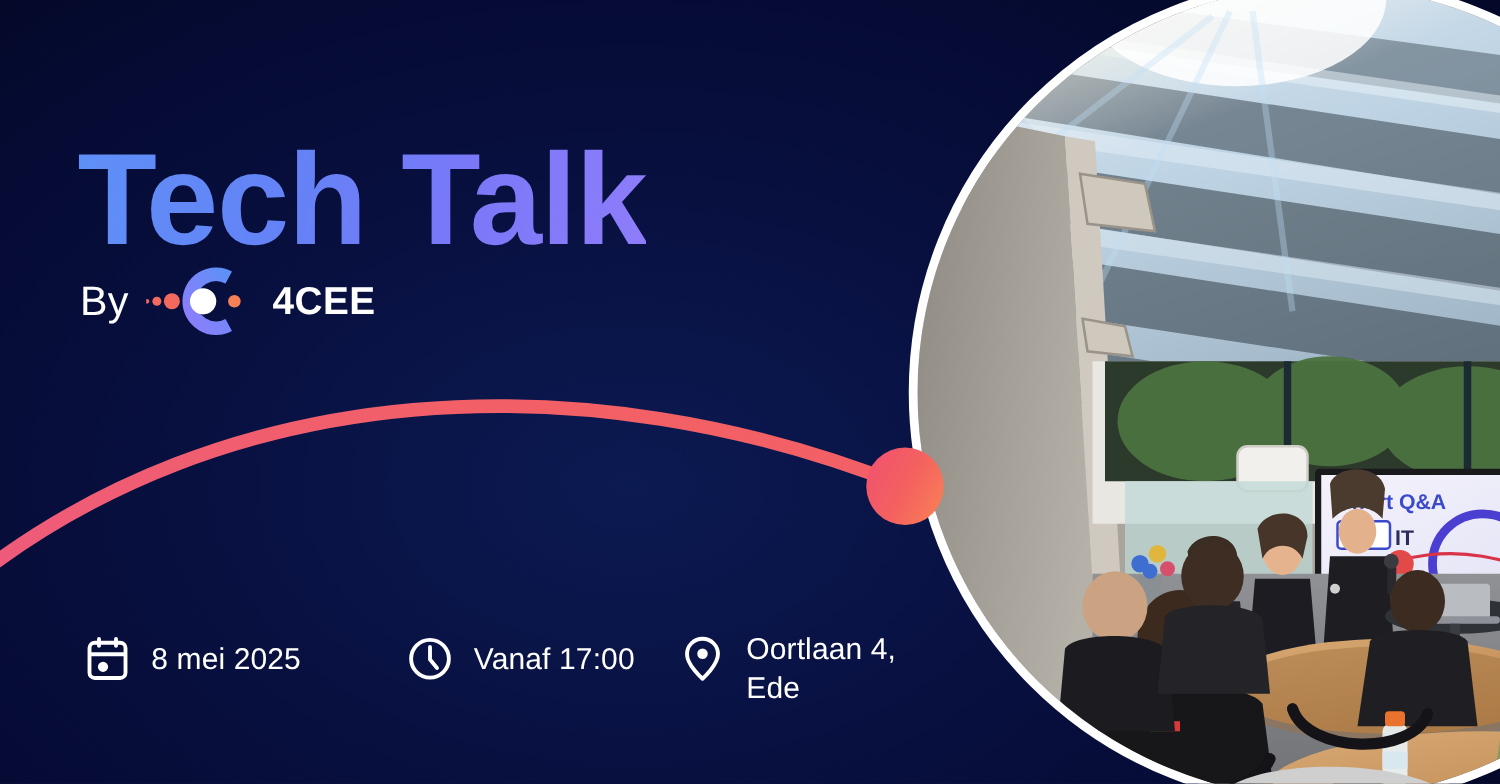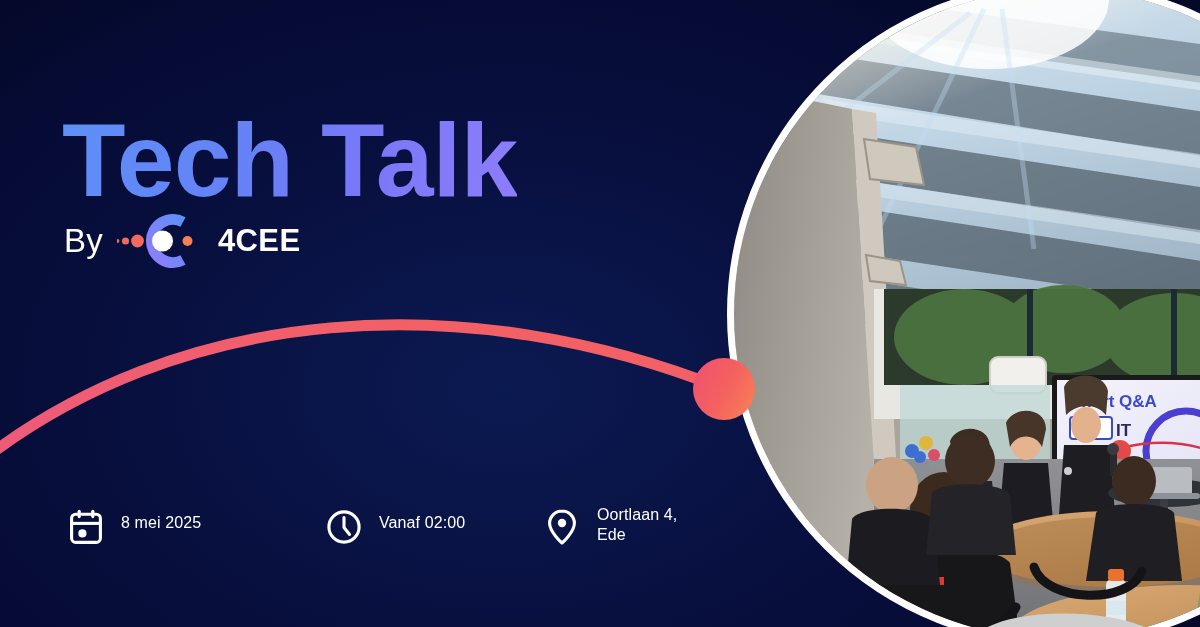--- a/index.html
+++ b/index.html
@@ -111,21 +111,21 @@
     width: 40px;
     height: 42px;
     display: flex;
     align-items: center;
     justify-content: center;
     margin-top: 1px;
   }
 
   .meta-text {
     color: #FFFFFF;
-    font-size: 16px;
+    font-size: 24px;
     font-weight: 500;
     line-height: 1.28;
     padding-top: 8px;
     letter-spacing: 0.1px;
   }
   .meta-text.two-line { padding-top: 0px; }
 
   
   .photo-circle {
     position: absolute;
@@ -223,21 +223,21 @@
         <span class="meta-text">8 mei 2025</span>
       </div>
 
       <div class="meta-item time">
         <span class="meta-icon">
           <svg width="36" height="36" viewBox="0 0 36 36" fill="none">
             <circle cx="18" cy="18" r="15.1" stroke="#FFFFFF" stroke-width="3.1"></circle>
             <path d="M 18 8.6 V 18.6 L 23.6 25.4" stroke="#FFFFFF" stroke-width="3.1" stroke-linecap="round" stroke-linejoin="round"></path>
           </svg>
         </span>
-        <span class="meta-text">Vanaf 02:00</span>
+        <span class="meta-text">Vanaf 17:00</span>
       </div>
 
       <div class="meta-item location">
         <span class="meta-icon">
           <svg width="32" height="38" viewBox="0 0 32 38" fill="none">
             <path d="M 16 3 C 9.1 3 3.6 8.5 3.6 15.3 C 3.6 24.1 16 35 16 35 C 16 35 28.4 24.1 28.4 15.3 C 28.4 8.5 22.9 3 16 3 Z" stroke="#FFFFFF" stroke-width="3.1" stroke-linejoin="round"></path>
             <circle cx="16" cy="15" r="4.2" fill="#FFFFFF"></circle>
           </svg>
         </span>
         <span class="meta-text two-line">

